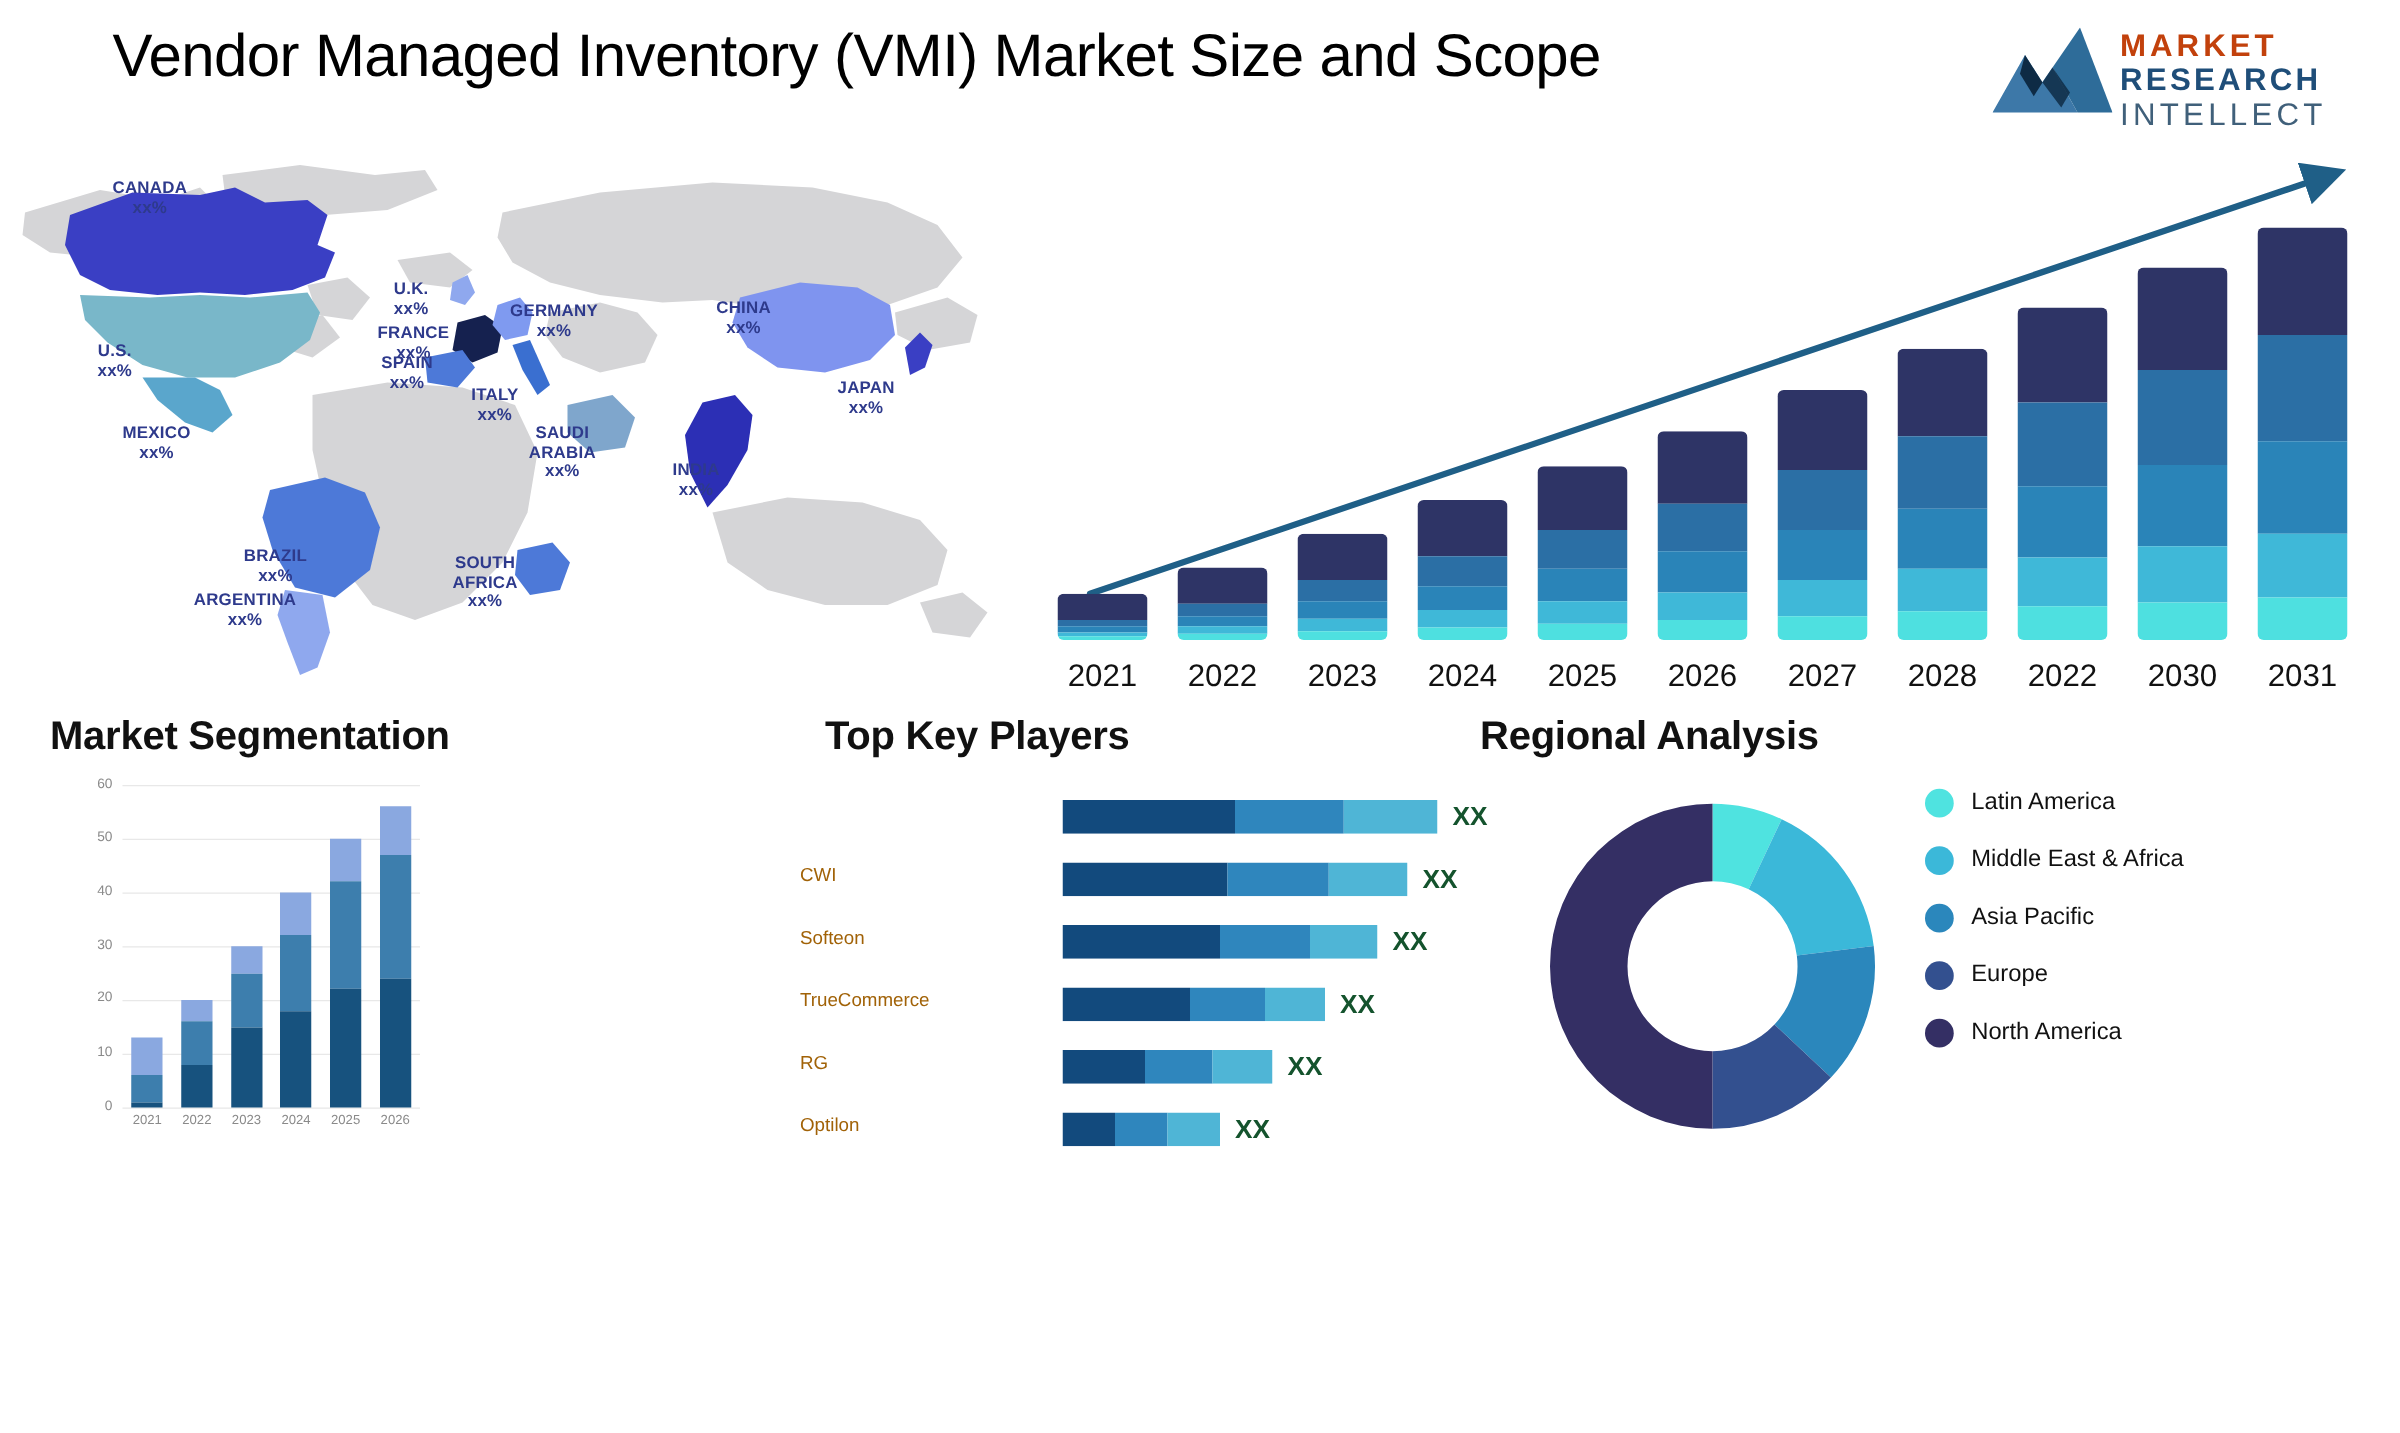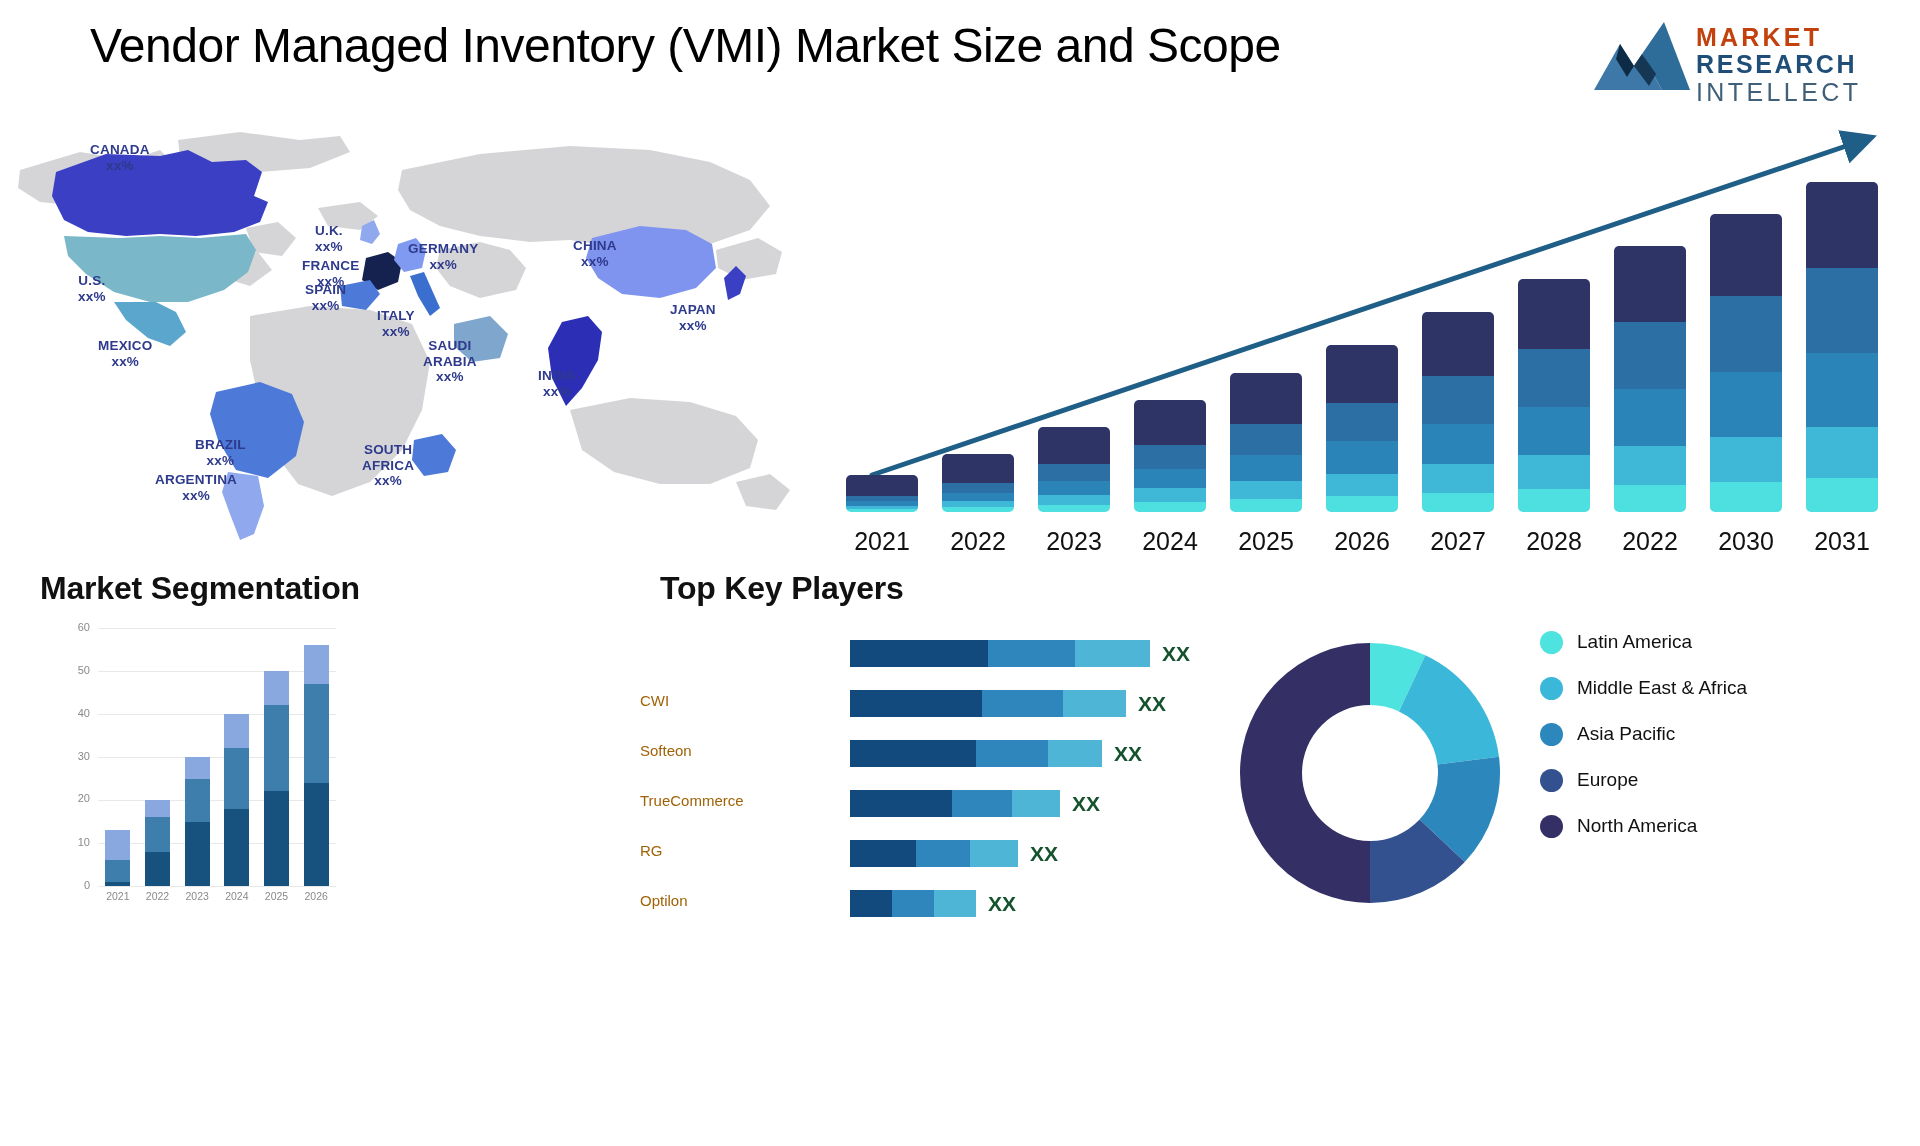--- a/index.html
+++ b/index.html
@@ -421,20 +421,21 @@
         <div class="player-bar" style="width: 126px; left: 210px; top: 320px;">
           <div class="pseg" style="background: rgb(18, 74, 125); width: 33.3333%;"></div>
           <div class="pseg" style="background: rgb(47, 134, 189); width: 33.3333%;"></div>
           <div class="pseg" style="background: rgb(79, 181, 214); width: 33.3333%;"></div>
         </div>
         <div class="player-val" style="left: 348px; top: 322px;">XX</div>
       </div>
   </div>
 
   <div id="region-panel">
+    <div class="section-title" style="left:24px;top:0;">Regional Analysis</div>
     <svg id="donut" width="290" height="290" viewBox="0 0 290 290">
         <path d="M145,15 A130,130 0 0 1 200.35130790345946,27.372483179417472 L173.95299182642495,83.47176043231067 A68,68 0 0 0 145,77 Z" fill="#4fe3e0"></path>
         <path d="M200.35130790345946,27.372483179417472 A130,130 0 0 1 273.97491117088214,128.70667963664044 L212.4637996893845,136.4773401176273 A68,68 0 0 0 173.95299182642495,83.47176043231067 Z" fill="#3bb8d9"></path>
         <path d="M273.97491117088214,128.70667963664044 A130,130 0 0 1 239.76592156478347,233.99112377072953 L194.569866664656,191.54920320315085 A68,68 0 0 0 212.4637996893845,136.4773401176273 Z" fill="#2b87bc"></path>
         <path d="M239.76592156478347,233.99112377072953 A130,130 0 0 1 144.99999999999994,275 L144.99999999999997,213 A68,68 0 0 0 194.569866664656,191.54920320315085 Z" fill="#33508f"></path>
         <path d="M144.99999999999994,275 A130,130 0 0 1 144.99999999999997,15 L145,77 A68,68 0 0 0 144.99999999999997,213 Z" fill="#342f64"></path>
       </svg>
     <div id="region-legend">
         <div class="reg-leg-row">
           <span class="reg-dot" style="background: rgb(79, 227, 224);"></span>

